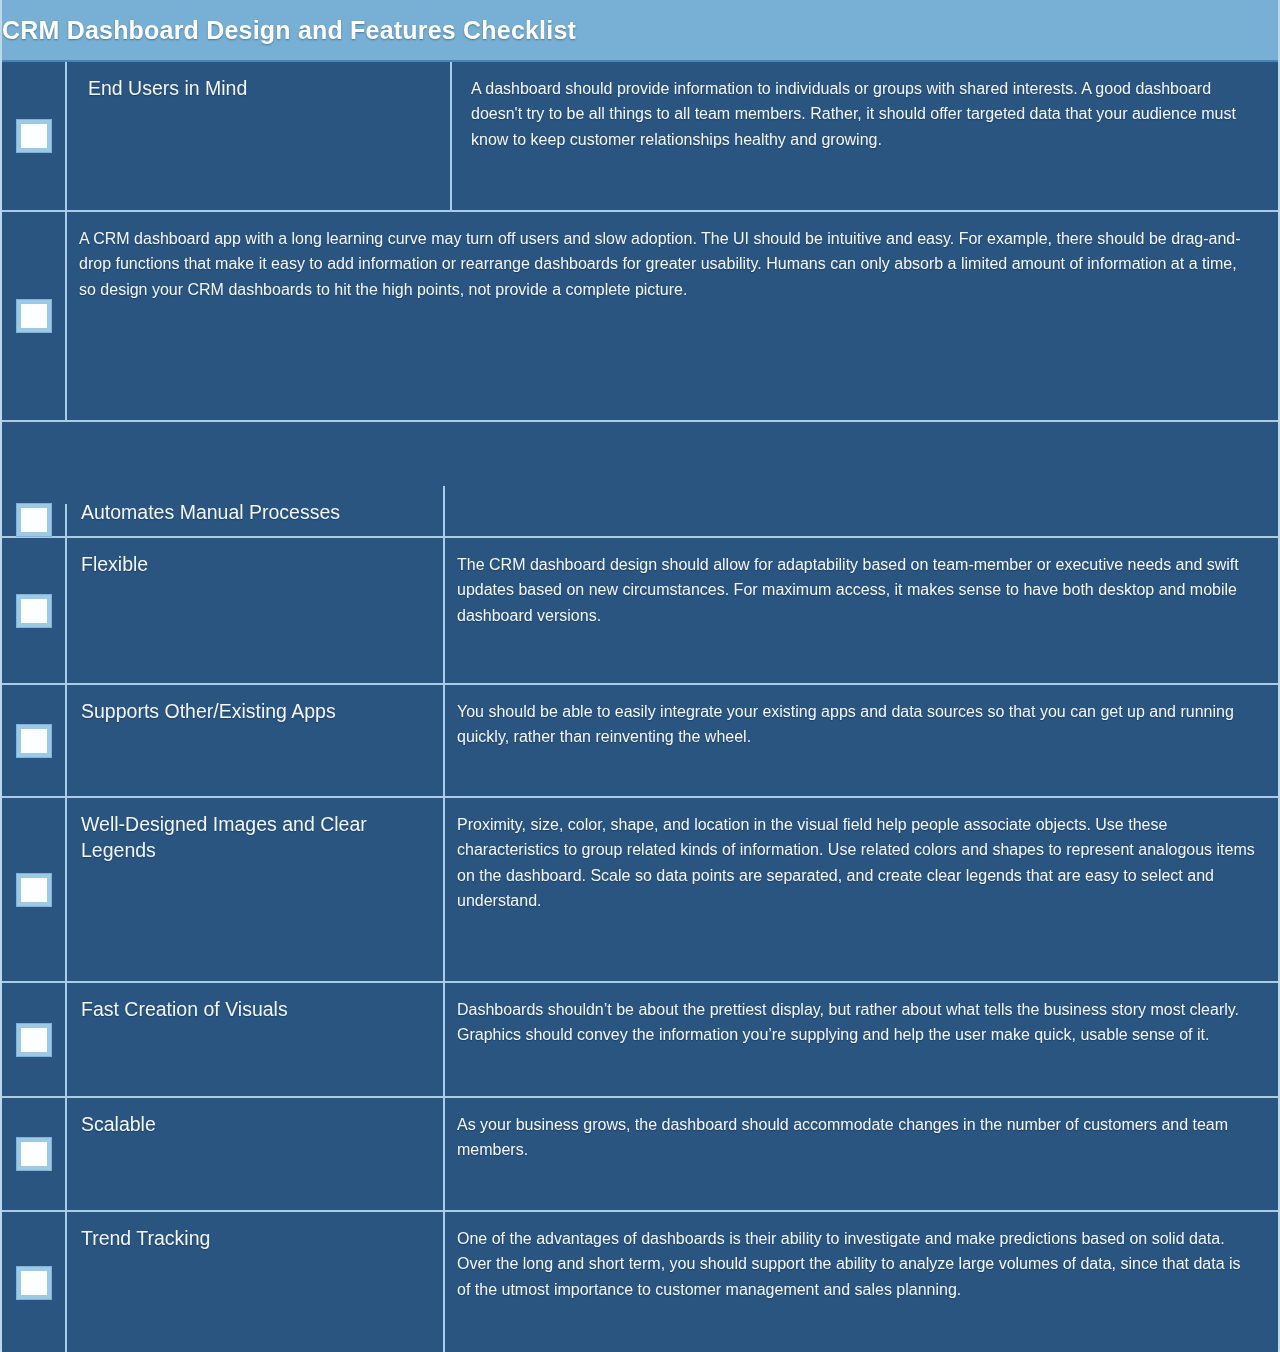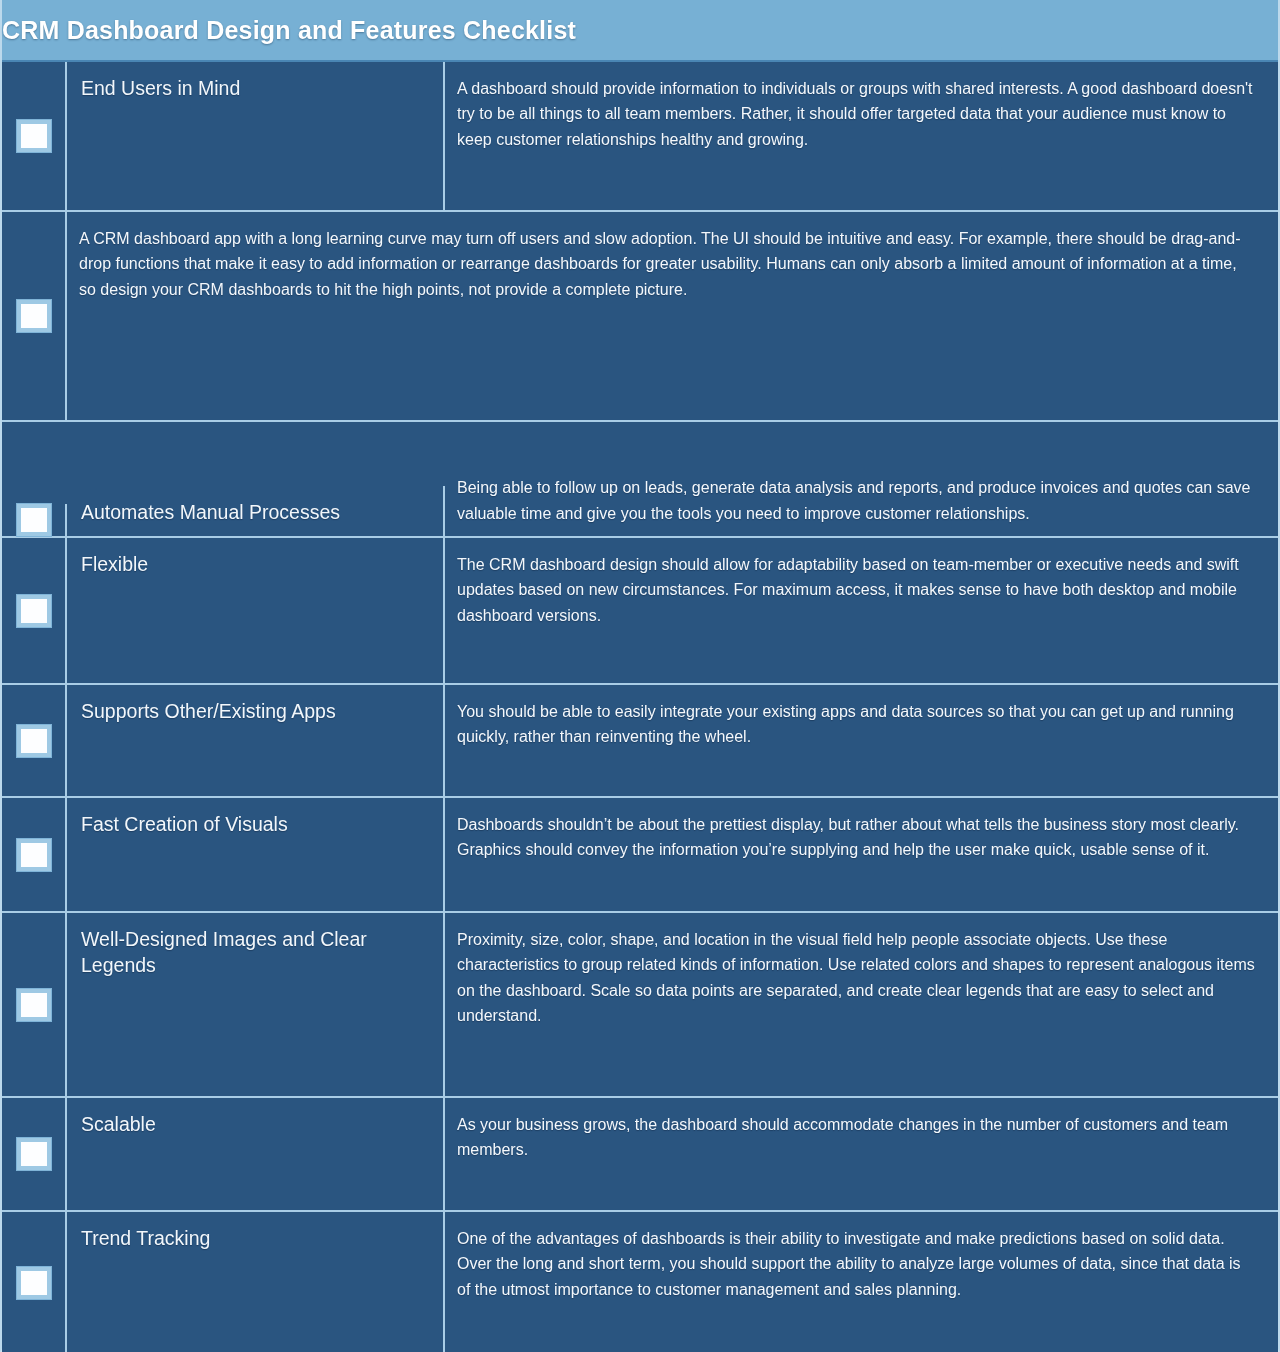--- a/index.html
+++ b/index.html
@@ -94,21 +94,21 @@
   }
 
   .desc-text {
     color: #f4f8fc;
     font-size: 16px;
     line-height: 1.58;
     text-shadow: 0 1px 1px rgba(15,40,70,0.5);
   }
 
   
-  .r0 { height: 150px; }
+  .r0 { height: 150px; gap: 7px; }
   .r1 { height: 210px; }
   .r2 { height: 116px; align-items: flex-end; }
   .r3 { height: 147px; }
   .r4 { height: 113px; }
   .r5 { height: 185px; }
   .r6 { height: 115px; }
   .r7 { height: 114px; }
   .r8 { height: 142px; }
 </style>
 </head>
@@ -143,23 +143,20 @@
       </div>
     </div>
 
     <div class="row r2">
       <div class="cell-check">
         <div class="checkbox"></div>
       </div>
       <div class="cell-label">
         <span class="label-text">Automates Manual Processes</span>
       </div>
-      <div class="cell-desc">
-        <span class="desc-text">Being able to follow up on leads, generate data analysis and reports, and produce invoices and quotes can save valuable time and give you the tools you need to improve customer relationships.</span>
-      </div>
     </div>
 
     <div class="row r3">
       <div class="cell-check">
         <div class="checkbox"></div>
       </div>
       <div class="cell-label">
         <span class="label-text">Flexible</span>
       </div>
       <div class="cell-desc">
@@ -172,41 +169,41 @@
         <div class="checkbox"></div>
       </div>
       <div class="cell-label">
         <span class="label-text">Supports Other/Existing Apps</span>
       </div>
       <div class="cell-desc">
         <span class="desc-text">You should be able to easily integrate your existing apps and data sources so that you can get up and running quickly, rather than reinventing the wheel.</span>
       </div>
     </div>
 
+    <div class="row r5">
+      <div class="cell-check">
+        <div class="checkbox"></div>
+      </div>
+      <div class="cell-label">
+        <span class="label-text">Well-Designed Images and Clear Legends</span>
+      </div>
+      <div class="cell-desc">
+        <span class="desc-text">Proximity, size, color, shape, and location in the visual field help people associate objects. Use these characteristics to group related kinds of information. Use related colors and shapes to represent analogous items on the dashboard. Scale so data points are separated, and create clear legends that are easy to select and understand.</span>
+      </div>
+    </div>
+
     <div class="row r6">
       <div class="cell-check">
         <div class="checkbox"></div>
       </div>
       <div class="cell-label">
         <span class="label-text">Fast Creation of Visuals</span>
       </div>
       <div class="cell-desc">
         <span class="desc-text">Dashboards shouldn’t be about the prettiest display, but rather about what tells the business story most clearly. Graphics should convey the information you’re supplying and help the user make quick, usable sense of it.</span>
-      </div>
-    </div>
-
-    <div class="row r5">
-      <div class="cell-check">
-        <div class="checkbox"></div>
-      </div>
-      <div class="cell-label">
-        <span class="label-text">Well-Designed Images and Clear Legends</span>
-      </div>
-      <div class="cell-desc">
-        <span class="desc-text">Proximity, size, color, shape, and location in the visual field help people associate objects. Use these characteristics to group related kinds of information. Use related colors and shapes to represent analogous items on the dashboard. Scale so data points are separated, and create clear legends that are easy to select and understand.</span>
       </div>
     </div>
 
     <div class="row r7">
       <div class="cell-check">
         <div class="checkbox"></div>
       </div>
       <div class="cell-label">
         <span class="label-text">Scalable</span>
       </div>

